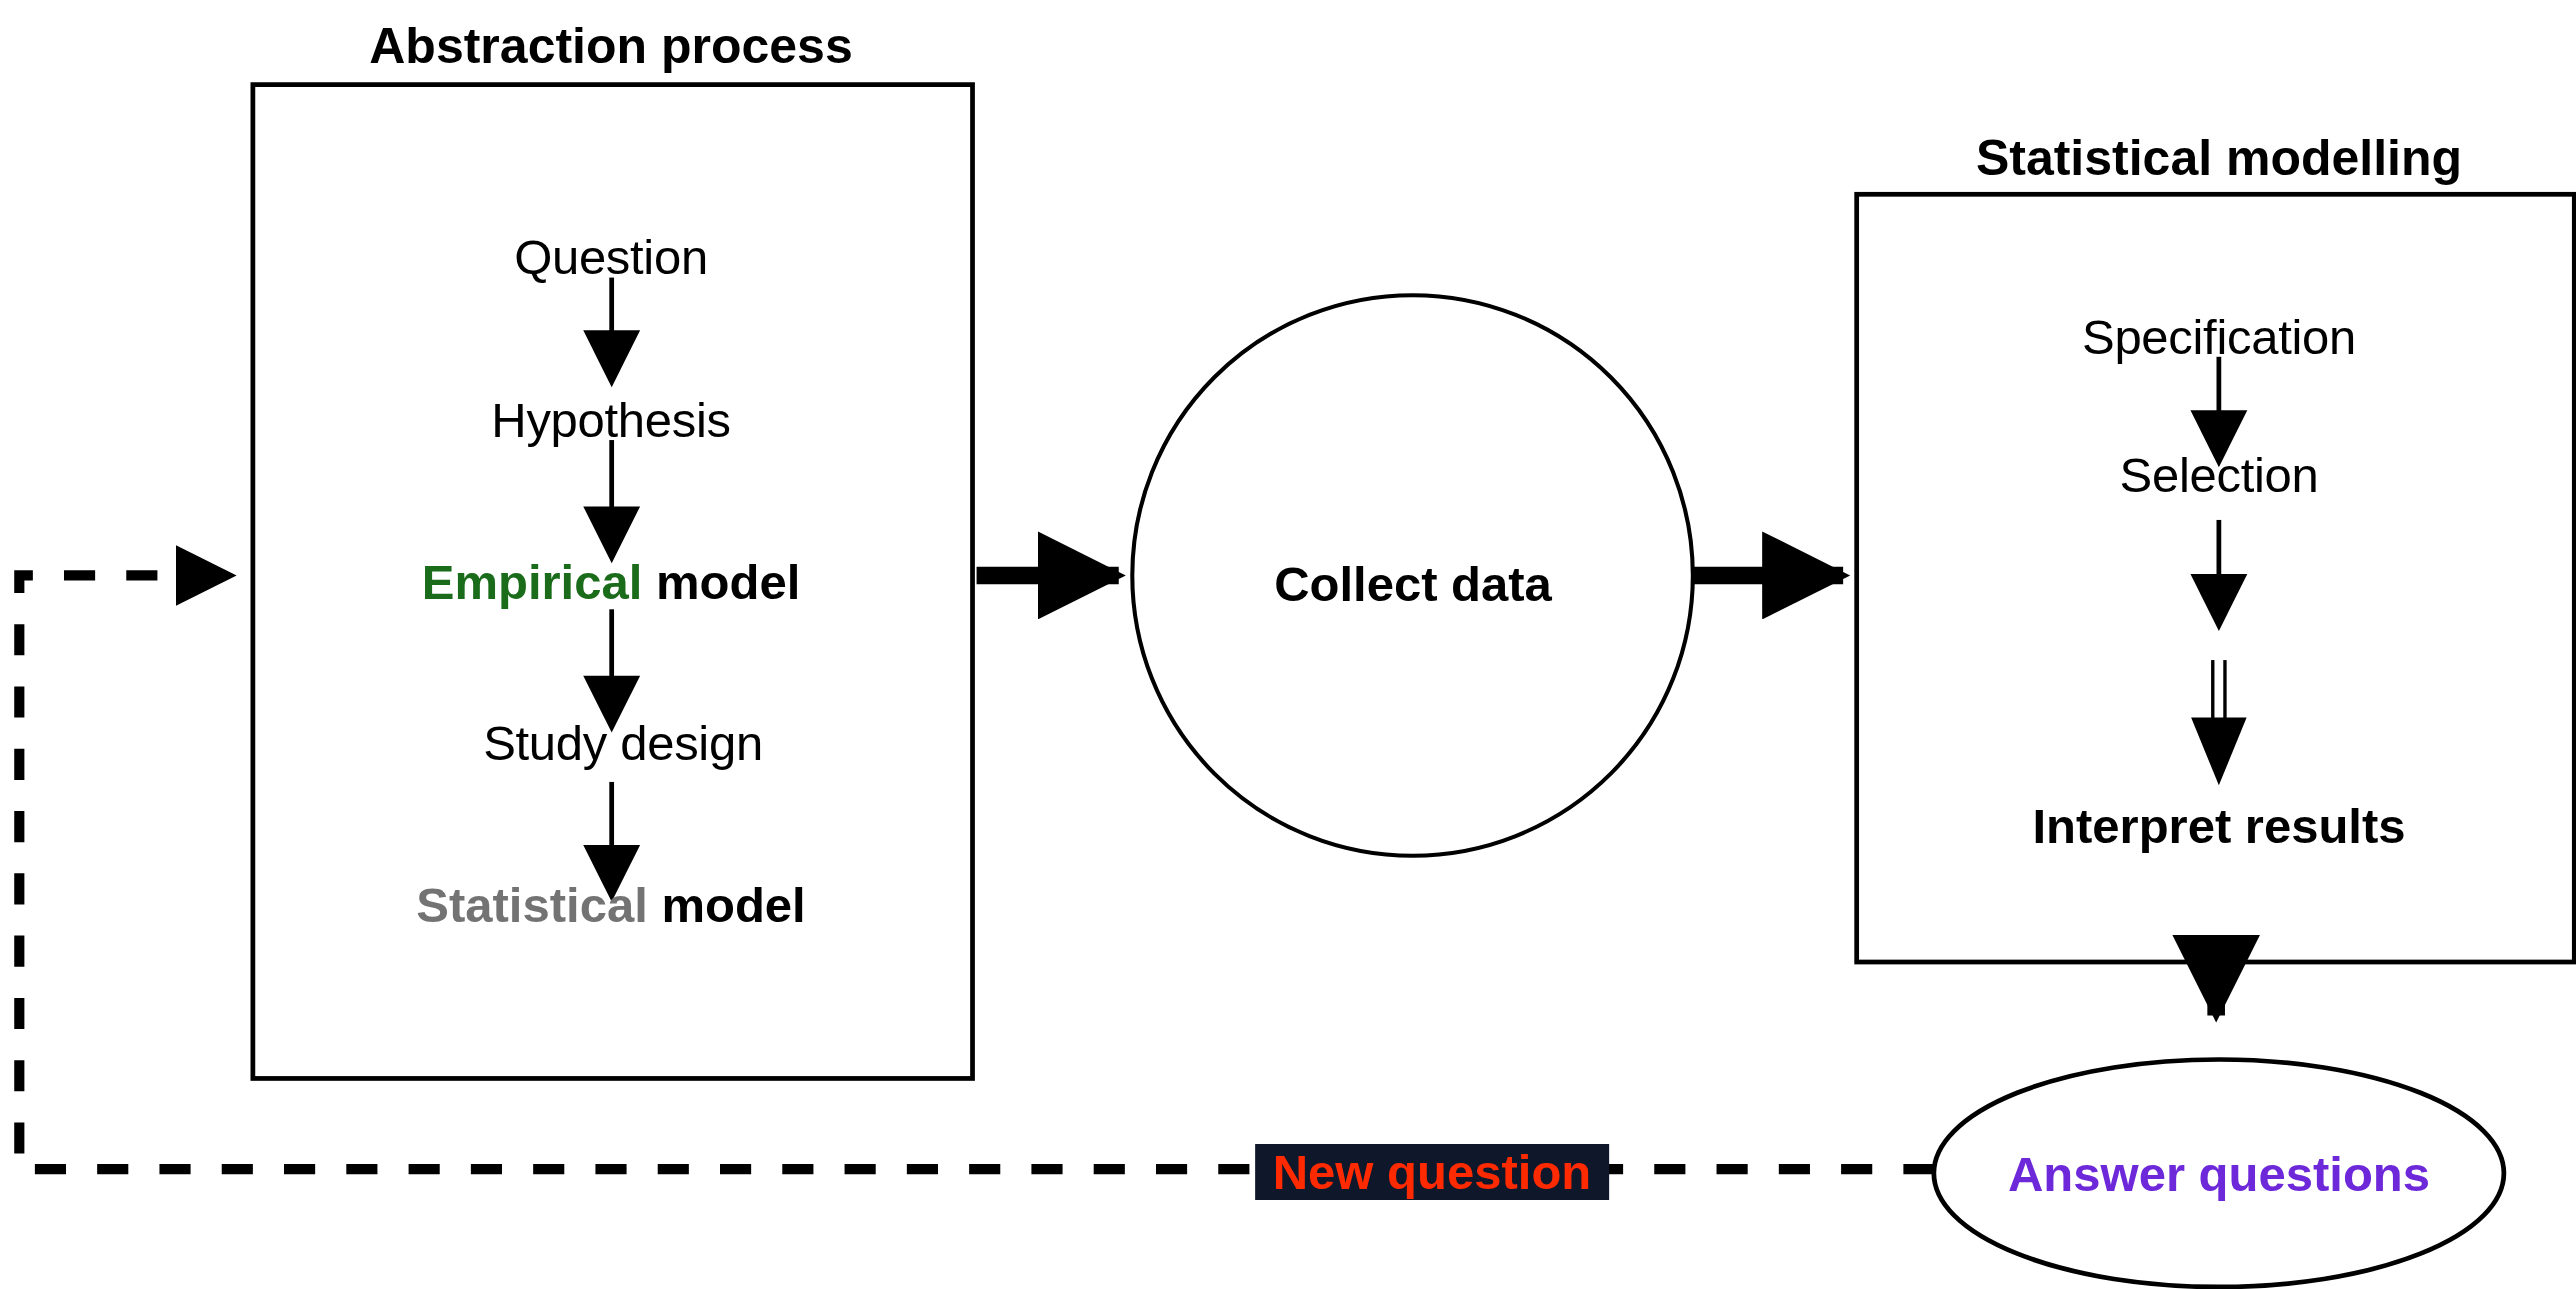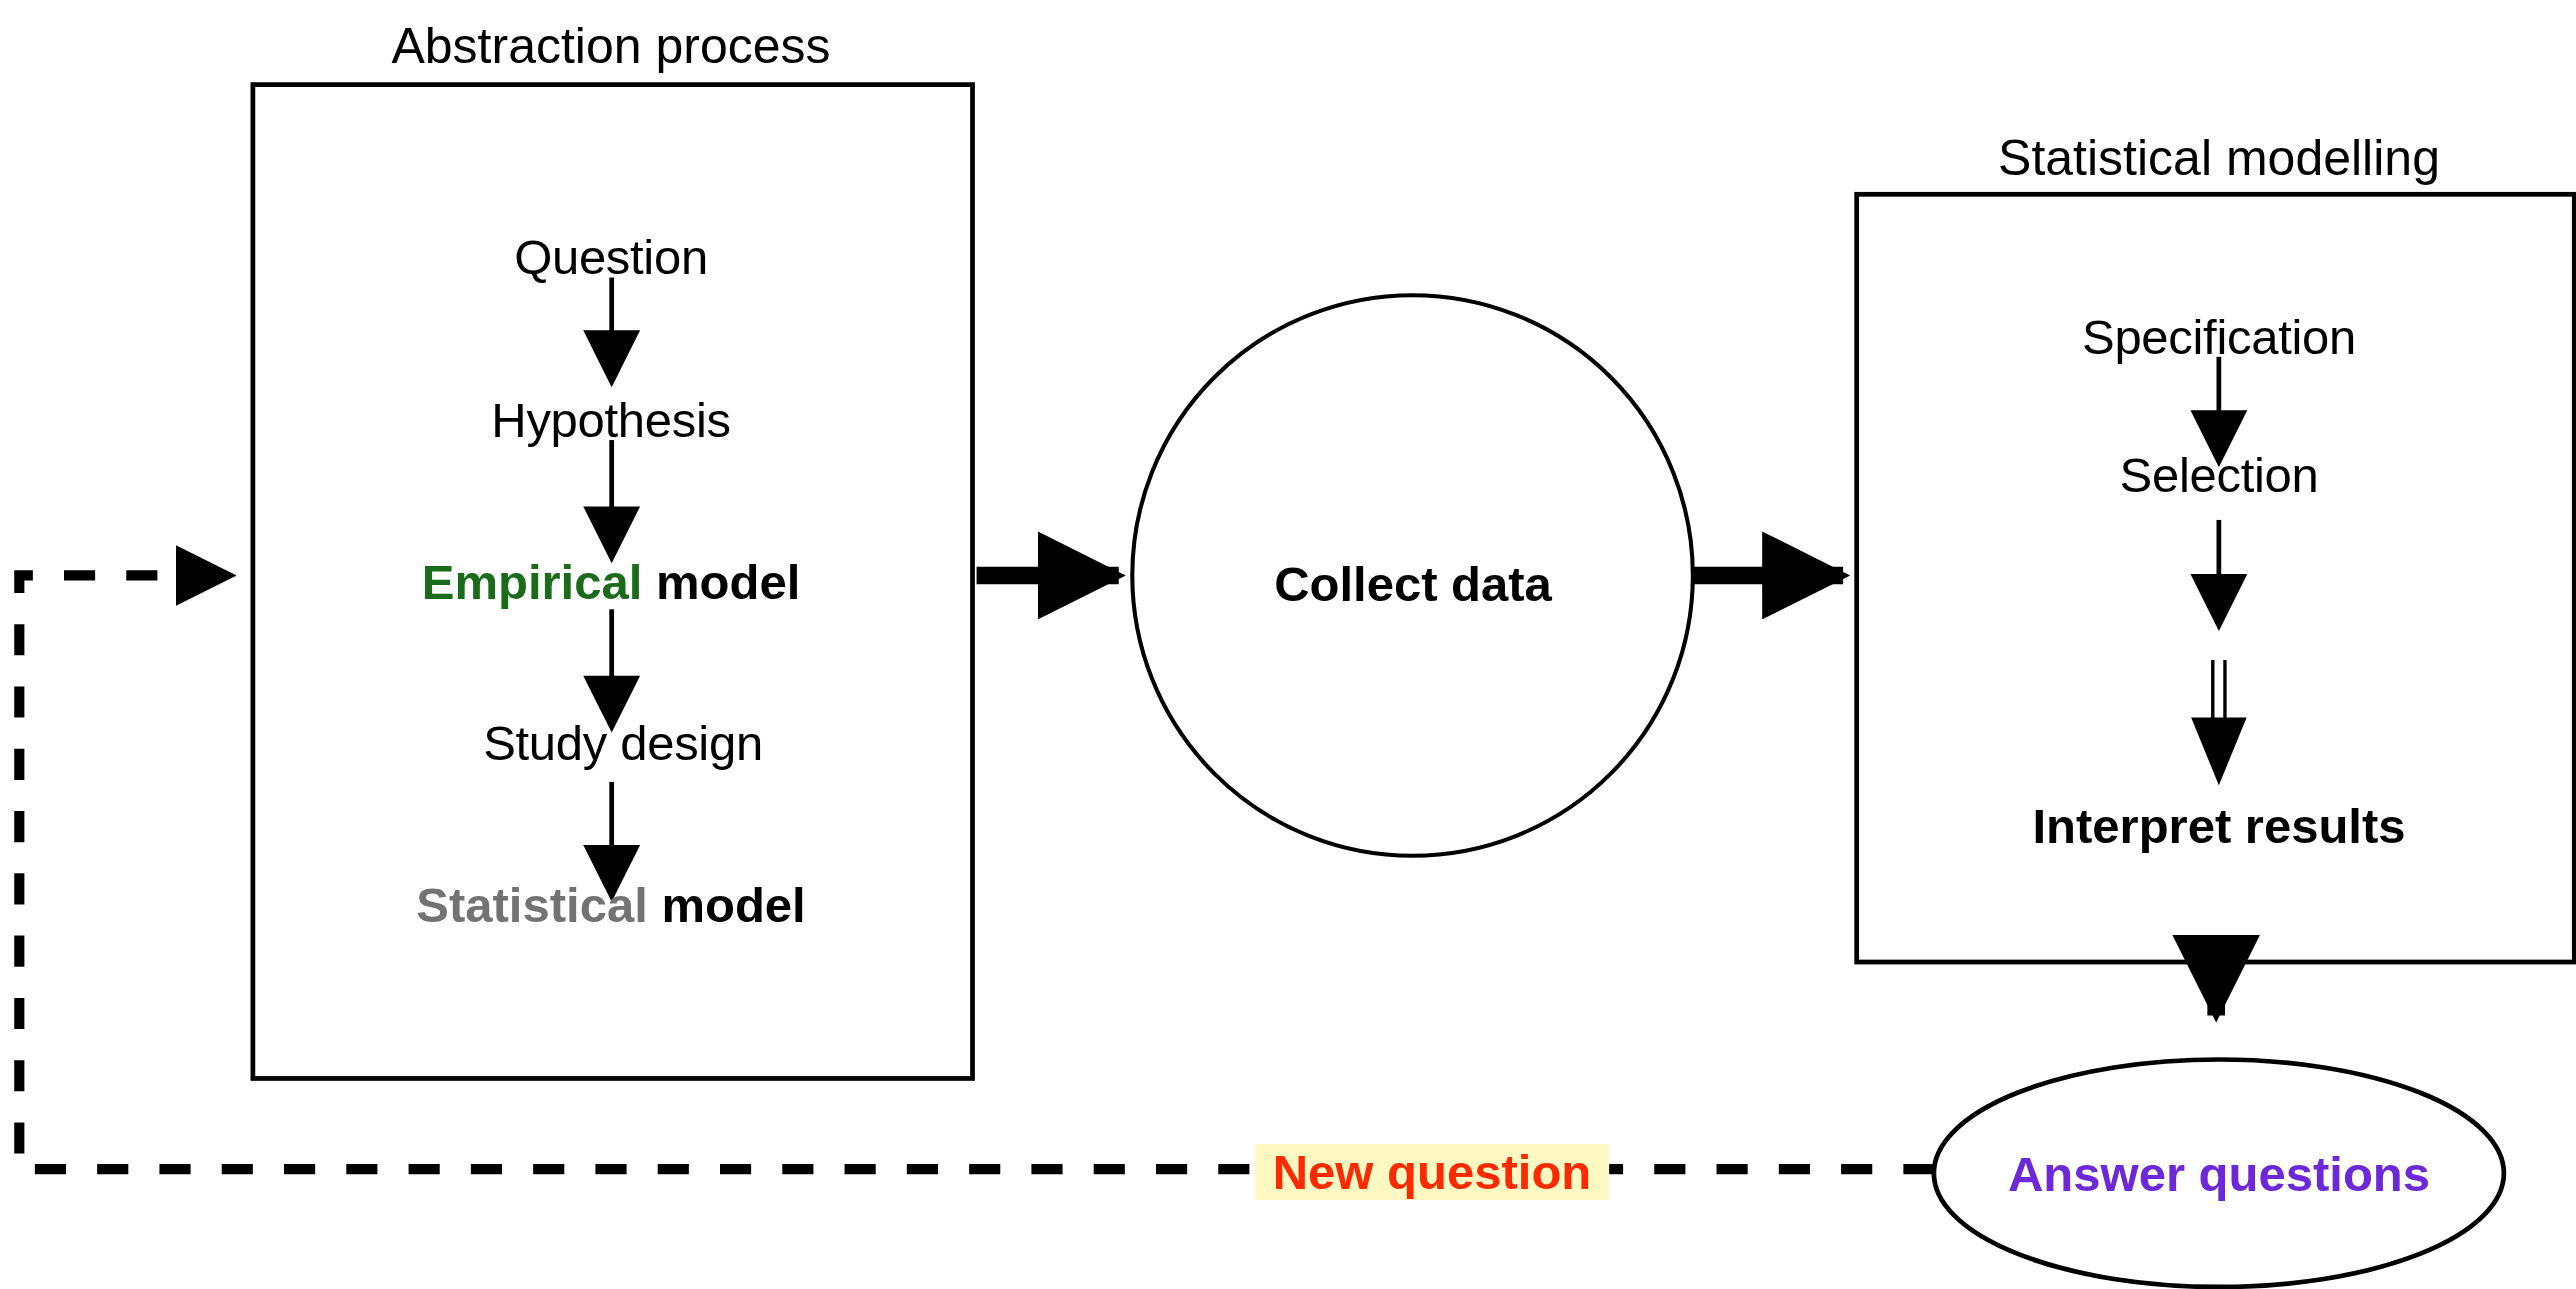--- a/index.html
+++ b/index.html
@@ -3,21 +3,21 @@
 <meta charset="utf-8">
 <style>
   html,body{margin:0;padding:0;background:#ffffff;}
   body{width:2576px;height:1289px;overflow:hidden;
        font-family:"Liberation Sans","DejaVu Sans",sans-serif;}
   #stage{position:relative;width:2576px;height:1289px;background:#fff;}
   svg#canvas{position:absolute;left:0;top:0;width:2576px;height:1289px;display:block;}
   .txt{position:absolute;white-space:nowrap;transform:translate(-50%,-50%);}
   .t-plain{font-size:49px;font-weight:400;color:#000;letter-spacing:-0.3px;}
   .t-bold{font-size:49px;font-weight:700;color:#000;}
-  .t-head{font-size:50px;font-weight:400;color:#000;}
+  .t-head{font-size:50px;font-weight:700;color:#000;}
   .t-circle{font-size:49px;font-weight:700;color:#000;}
   .t-newq{font-size:49px;font-weight:700;}
   .t-answer{font-size:49px;font-weight:700;}
 </style>
 </head>
 <body>
 
 <div id="stage">
 
   <svg id="canvas" viewBox="0 0 3804 1904" xmlns="http://www.w3.org/2000/svg">
@@ -86,16 +86,16 @@
 
   <div class="txt t-plain" style="left:2219px;top:337px;">Specification</div>
 
   <div class="txt t-plain" style="left:2219px;top:475px;">Selection</div>
 
 
   <div class="txt t-bold" style="left:2219px;top:826px;">Interpret results</div>
 
   <div class="txt t-answer" style="left:2219px;top:1174px;color:#6d28d9;">Answer questions</div>
 
-  <div class="txt t-newq" style="left:1432px;top:1172px;color:#FF2A00;background:#fef9c3;padding:0 17.6px;">New question</div>
+  <div class="txt t-newq" style="left:1432px;top:1172px;color:#FF2A00;background:#0f172a;padding:0 17.6px;">New question</div>
 
 </div>
 
 
 </body></html>

